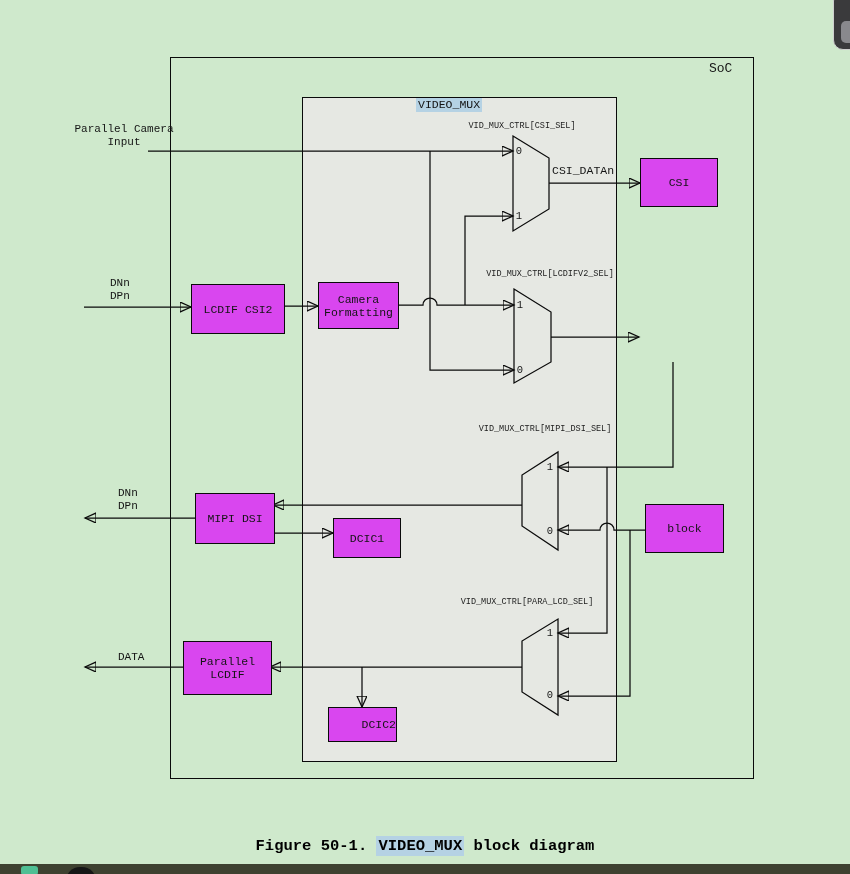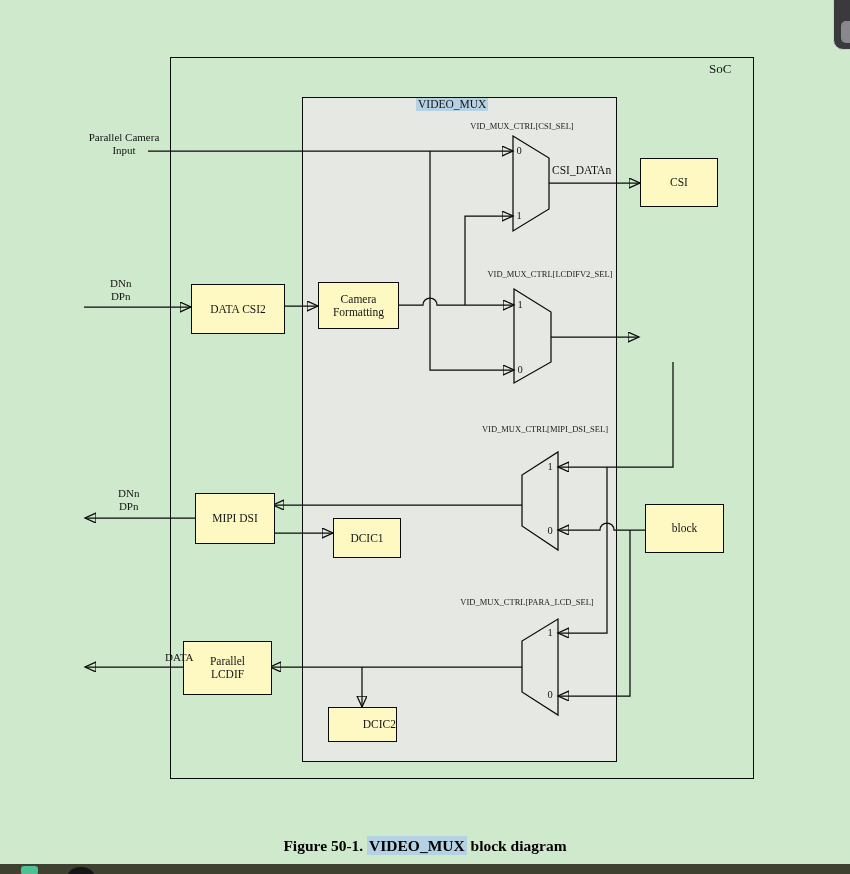--- a/index.html
+++ b/index.html
@@ -1,21 +1,21 @@
 <!DOCTYPE html>
 <html><head>
 <meta charset="utf-8">
 <style>
   html,body{margin:0;padding:0;}
   #page{
     position:relative;
     width:850px;height:874px;
     background:#cfe9cc;
     overflow:hidden;
-    font-family:Liberation Serif, serif;
+    font-family:Liberation Mono, monospace;
     color:#141414;
   }
   .abs{position:absolute;}
   
   #soc-box{
     left:170px;top:57px;width:582px;height:720px;
     border:1.3px solid #0a0a0a;
   }
   #vidmux-box{
     left:302px;top:97px;width:313px;height:663px;
@@ -28,21 +28,21 @@
     font-size:11.5px;
     background:#b5d2e4;
     padding:0 2px 1px 2px;
   }
   
   svg.wires{left:0;top:0;pointer-events:none;}
   svg.wires path, svg.wires polygon{stroke:#0a0a0a;stroke-width:1.25;fill:none;}
   svg.wires polygon.mux{fill:#e6e8e3;}
   
   .blk{
-    background:#fef9c3;
+    background:#d946ef;
     border:1.2px solid #0a0a0a;
     display:flex;flex-direction:column;
     align-items:center;justify-content:center;
     font-size:11.5px;line-height:13px;
     text-align:center;
   }
   #blk-mipi-csi2   {left:191px;top:284px;width:92px;height:48px;}
   #blk-pixel-fmt   {left:318px;top:282px;width:79px;height:45px;}
   #blk-csi         {left:640px;top:158px;width:76px;height:47px;}
   #blk-lcdifv2     {left:639px;top:316px;width:79px;height:46px;}
@@ -59,24 +59,24 @@
     color:#1c1c1c;
   }
   #ctrl-csi   {left:522px;top:121px;}
   #ctrl-lcdifv2{left:550px;top:269px;}
   #ctrl-mipidsi{left:545px;top:424px;}
   #ctrl-paralcd{left:527px;top:597px;}
   
   .muxnum{font-size:10.5px;width:10px;text-align:center;}
   
   .iolabel{font-size:11px;line-height:12.5px;text-align:center;}
-  #lbl-cam{left:44px;top:131px;width:160px;text-align:center;}
+  #lbl-cam{left:44px;top:123px;width:160px;text-align:center;}
   #lbl-dnn-top{left:110px;top:277px;}
   #lbl-dnn-bot{left:118px;top:487px;}
-  #lbl-data{left:118px;top:651px;margin-left:47px;}
+  #lbl-data{left:118px;top:651px;}
   #lbl-csidatan{left:552px;top:164px;font-size:11.5px;}
   
   #caption{
     left:0;top:837px;width:850px;
     text-align:center;
     font-size:15.5px;font-weight:bold;
     color:#000000;
   }
   #caption .hl{background:#b5d2e4;padding:1px 2px;}
   
@@ -143,21 +143,21 @@
     <path d="M195,518 H85" marker-end="url(#arr)"></path>
     <path d="M522,667 H270" marker-end="url(#arr)"></path>
     <path d="M362,667 V707" marker-end="url(#arr)"></path>
     <path d="M183,667 H85" marker-end="url(#arr)"></path>
   </svg>
 
   <div class="abs" id="soc-label">SoC</div>
   <div class="abs" id="vidmux-title">VIDEO_MUX</div>
 
   <div class="abs blk" id="blk-mipi-csi2">
-    <span>DATA CSI2</span>
+    <span>LCDIF CSI2</span>
   </div>
   <div class="abs blk" id="blk-pixel-fmt">
     <span>Camera</span>
     <span>Formatting</span>
   </div>
   <div class="abs blk" id="blk-csi">
     <span>CSI</span>
   </div>
   <div class="abs blk" id="blk-mipi-dsi">
     <span>MIPI DSI</span>

